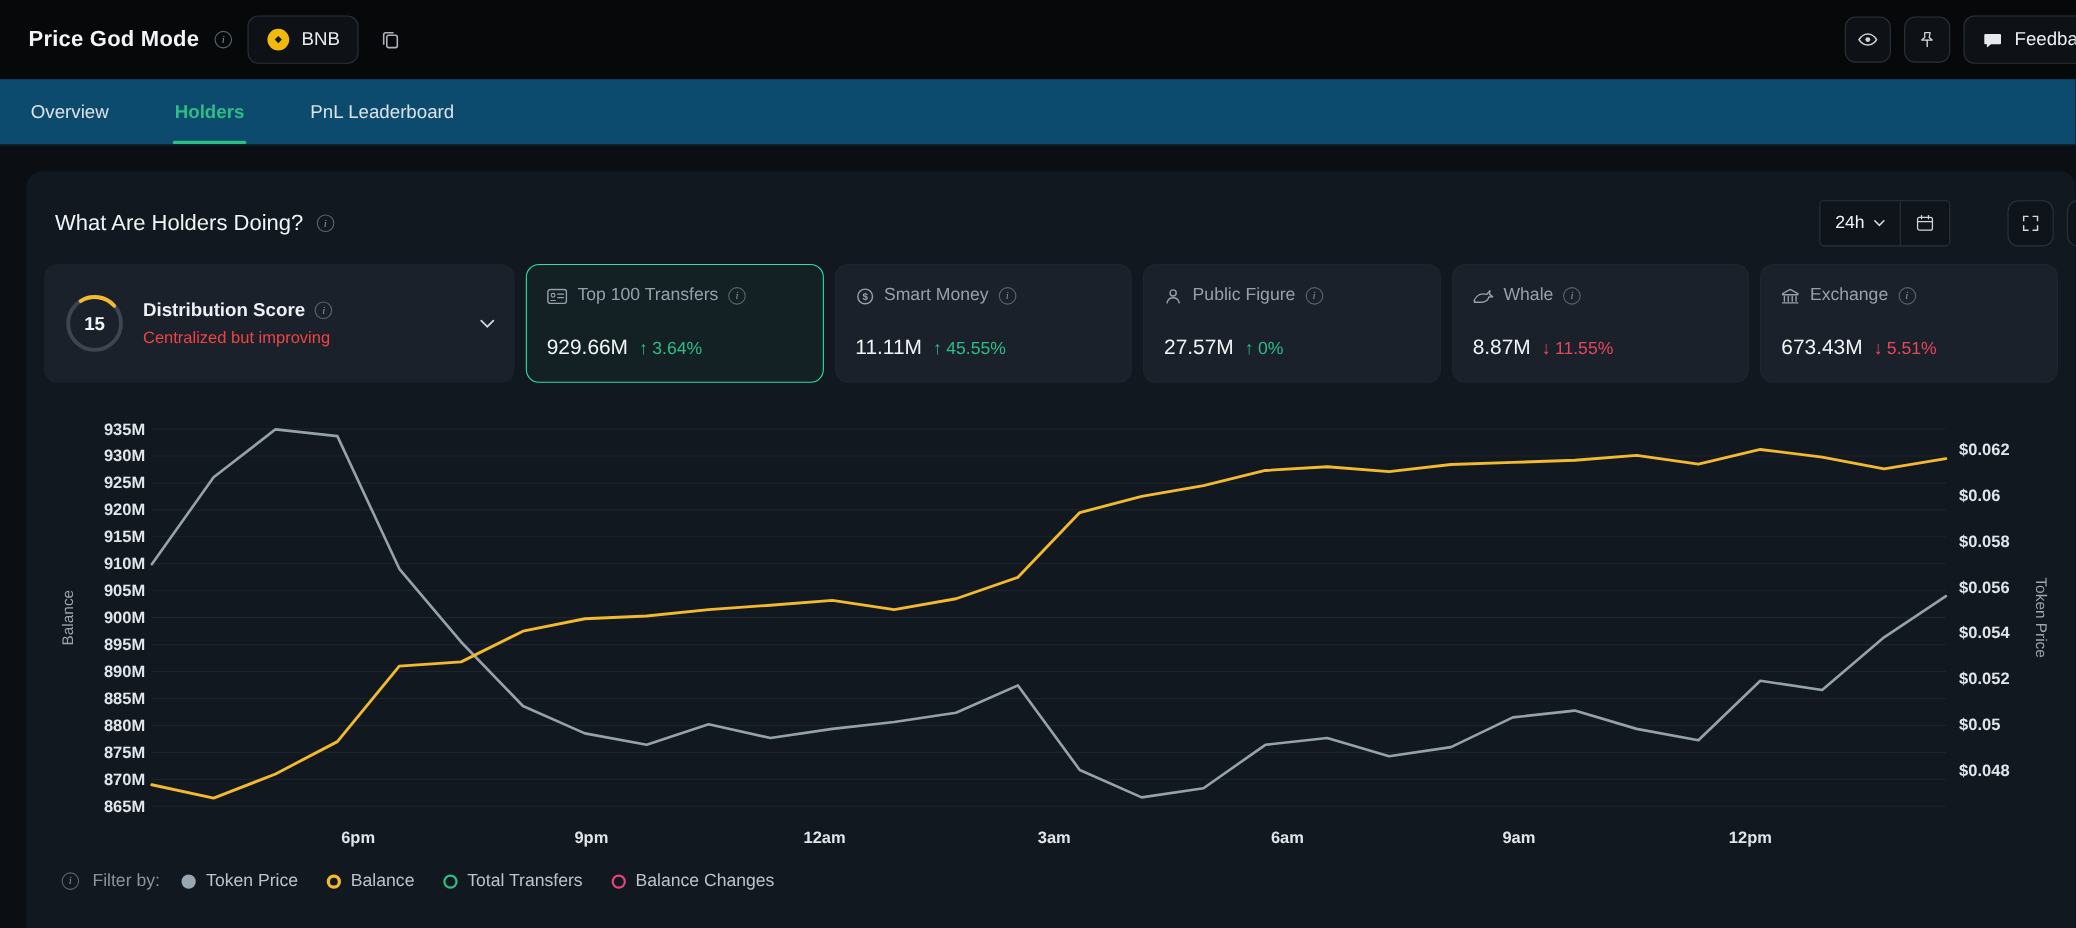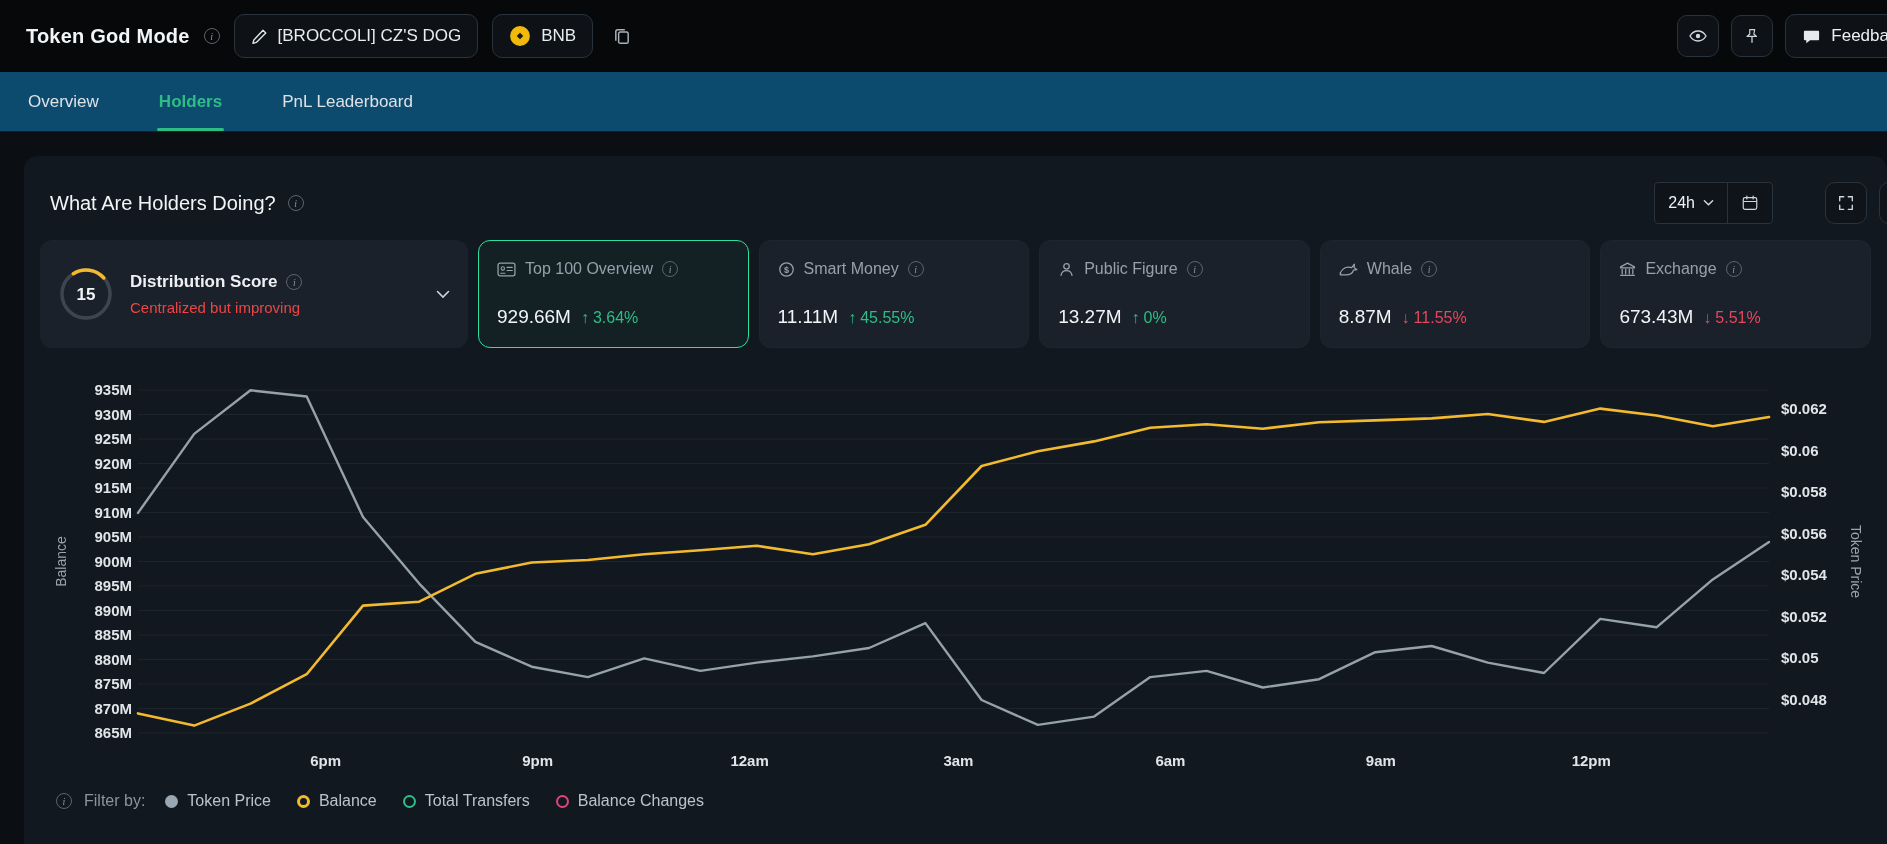--- a/index.html
+++ b/index.html
@@ -88,30 +88,22 @@
   .marker{width:13px;height:13px;border-radius:50%;flex:none}
   .marker.filled{background:var(--c)}
   .marker.donut{border:3.5px solid var(--c)}
   .marker.outline{border:2px solid var(--c)}
 </style>
 </head>
 <body>
 
 <header class="topbar">
   <div class="topbar-left">
-    <span class="app-title">Token God Mode</span>
+    <span class="app-title">Price God Mode</span>
     <span class="info-icon"></span>
-    <button class="pill">
-      <span class="sicon">
-        <svg viewBox="0 0 16 16" width="17" height="17">
-            <path d="M11.3 2.1l2.6 2.6L5 13.6l-3.2.9.9-3.2z" fill="none" stroke="#dfe4e9" stroke-width="1.3" stroke-linejoin="round"></path>
-          </svg>
-      </span>
-      <span>[BROCCOLI] CZ'S DOG</span>
-    </button>
     <button class="pill">
       <span class="sicon">
         <svg viewBox="0 0 20 20" width="22" height="22">
             <circle cx="10" cy="10" r="9" fill="#F0B90B"></circle>
             <rect x="7.9" y="7.9" width="4.2" height="4.2" transform="rotate(45 10 10)" fill="#14181d"></rect>
           </svg>
       </span>
       <span>BNB</span>
     </button>
     <button class="flat-icon-btn">
@@ -228,21 +220,21 @@
 
       <div class="stat-tile selected">
         <div class="stat-top">
           <span class="sicon">
             <svg viewBox="0 0 18 14" width="19" height="15">
                 <rect x="1" y="1" width="16" height="12" rx="2" stroke="#98a1ab" fill="none" stroke-width="1.2"></rect>
                 <circle cx="5.5" cy="6" r="1.6" stroke="#98a1ab" fill="none" stroke-width="1"></circle>
                 <path d="M9.5 5h5M9.5 8h5M3.5 10.5h4" stroke="#98a1ab" stroke-width="1" stroke-linecap="round"></path>
               </svg>
           </span>
-          <span class="stat-label">Top 100 Overview</span>
+          <span class="stat-label">Top 100 Transfers</span>
           <span class="info-icon"></span>
         </div>
         <div class="stat-bottom">
           <span class="stat-value">929.66M</span>
           <span class="change up">
               <span>↑</span>
               <span>3.64%</span>
             </span>
         </div>
       </div>
@@ -272,21 +264,21 @@
           <span class="sicon">
             <svg viewBox="0 0 16 16" width="17" height="17">
                 <circle cx="8" cy="5" r="2.6" stroke="#98a1ab" fill="none" stroke-width="1.2"></circle>
                 <path d="M2.8 13.5c.6-3 2.6-4.4 5.2-4.4s4.6 1.4 5.2 4.4" stroke="#98a1ab" fill="none" stroke-width="1.2" stroke-linecap="round"></path>
               </svg>
           </span>
           <span class="stat-label">Public Figure</span>
           <span class="info-icon"></span>
         </div>
         <div class="stat-bottom">
-          <span class="stat-value">13.27M</span>
+          <span class="stat-value">27.57M</span>
           <span class="change up">
               <span>↑</span>
               <span>0%</span>
             </span>
         </div>
       </div>
 
       <div class="stat-tile">
         <div class="stat-top">
           <span class="sicon">

